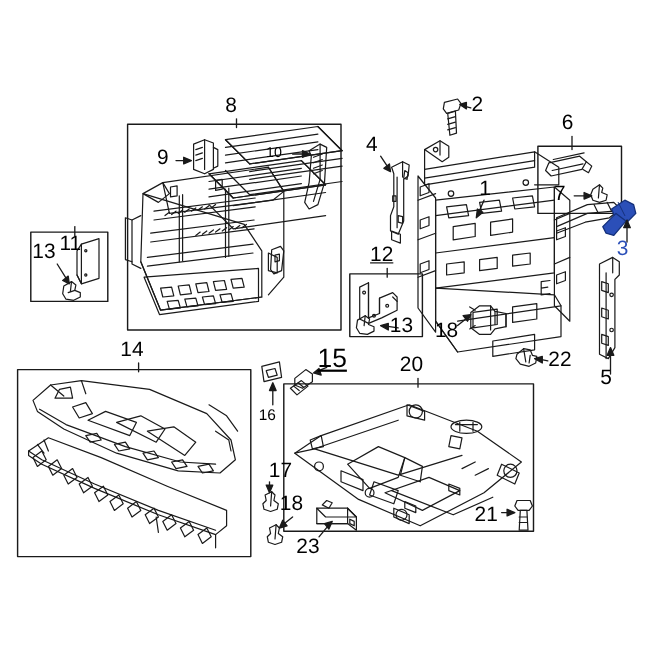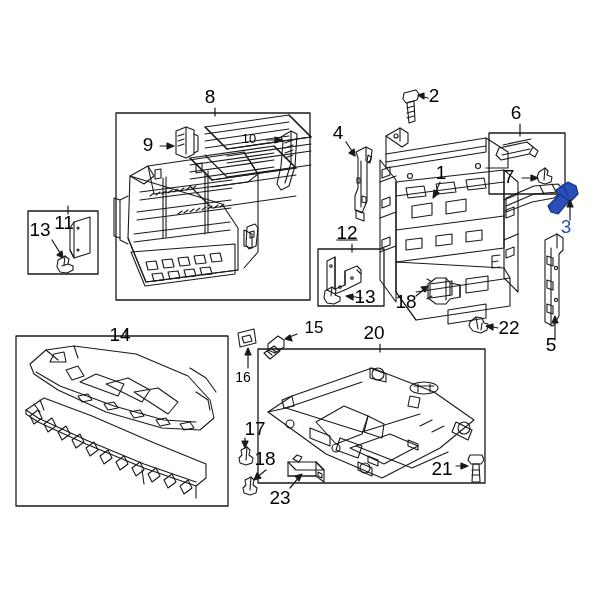--- a/index.html
+++ b/index.html
@@ -409,22 +409,22 @@
       <div class="num" style="left: 551px; top: 344px; font-size: 19px; transform: translate(-50%, -50%);">5</div>
       <div class="num" style="left: 516px; top: 112px; font-size: 19px; transform: translate(-50%, -50%);">6</div>
       <div class="num" style="left: 509px; top: 176px; font-size: 19px; transform: translate(-50%, -50%);">7</div>
       <div class="num" style="left: 210px; top: 96px; font-size: 19px; transform: translate(-50%, -50%);">8</div>
       <div class="num" style="left: 148px; top: 144px; font-size: 19px; transform: translate(-50%, -50%);">9</div>
       <div class="num" style="left: 249px; top: 138px; font-size: 13px; transform: translate(-50%, -50%);">10</div>
       <div class="num" style="left: 64px; top: 194px; font-size: 19px; transform: translate(-50%, -50%); margin-top: 28px;">11</div>
       <div class="num" style="left: 347px; top: 232px; font-size: 19px; transform: translate(-50%, -50%); text-decoration: underline;">12</div>
       <div class="num" style="left: 40px; top: 229px; font-size: 19px; transform: translate(-50%, -50%);">13</div>
       <div class="num" style="left: 365px; top: 296px; font-size: 19px; transform: translate(-50%, -50%);">13</div>
-      <div class="num" style="left: 120px; top: 334px; font-size: 19px; transform: translate(-50%, -50%);">14</div>
-      <div class="num" style="left: 314px; top: 327px; font-size: 17px; transform: translate(-50%, -50%);">15</div>
+      <div class="num" style="left: 120px; top: 318px; font-size: 19px; transform: translate(-50%, -50%);">14</div>
+      <div class="num" style="left: 302px; top: 327px; font-size: 24px; transform: translate(-50%, -50%); text-decoration: underline;">15</div>
       <div class="num" style="left: 243px; top: 377px; font-size: 14px; transform: translate(-50%, -50%);">16</div>
       <div class="num" style="left: 239px; top: 428px; font-size: 19px; transform: translate(-50%, -50%); margin-left: 16px;">17</div>
       <div class="num" style="left: 265px; top: 458px; font-size: 19px; transform: translate(-50%, -50%);">18</div>
       <div class="num" style="left: 406px; top: 301px; font-size: 19px; transform: translate(-50%, -50%);">18</div>
       <div class="num" style="left: 374px; top: 332px; font-size: 19px; transform: translate(-50%, -50%);">20</div>
       <div class="num" style="left: 442px; top: 468px; font-size: 19px; transform: translate(-50%, -50%);">21</div>
       <div class="num" style="left: 509px; top: 327px; font-size: 19px; transform: translate(-50%, -50%);">22</div>
       <div class="num" style="left: 280px; top: 497px; font-size: 19px; transform: translate(-50%, -50%); text-align: right;">23</div>
     </div>
 

